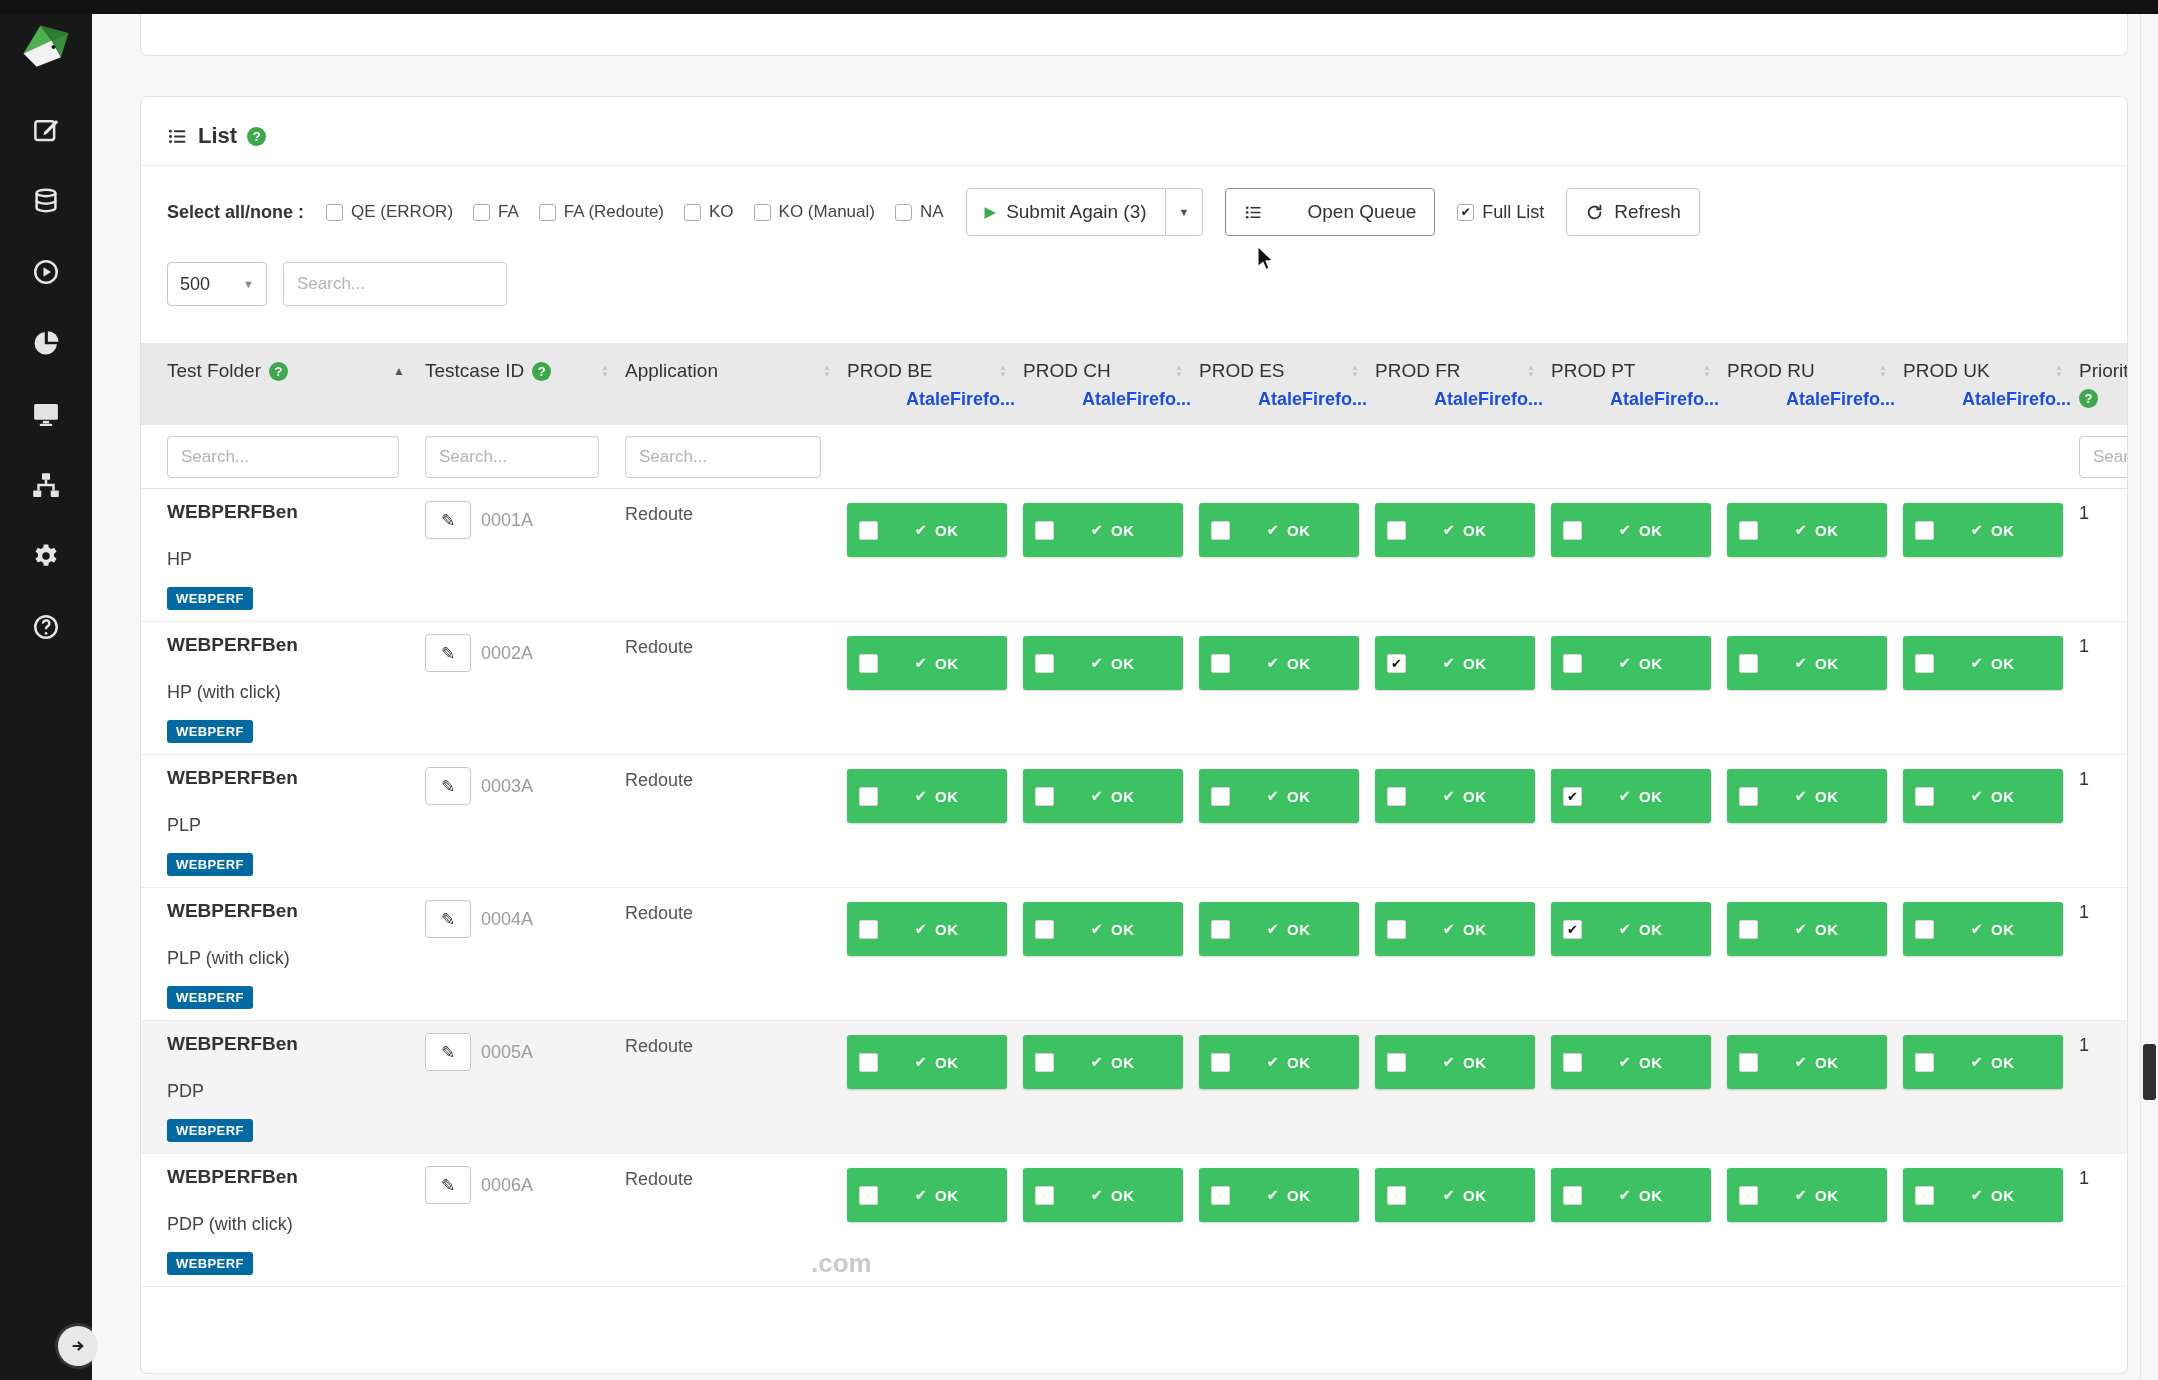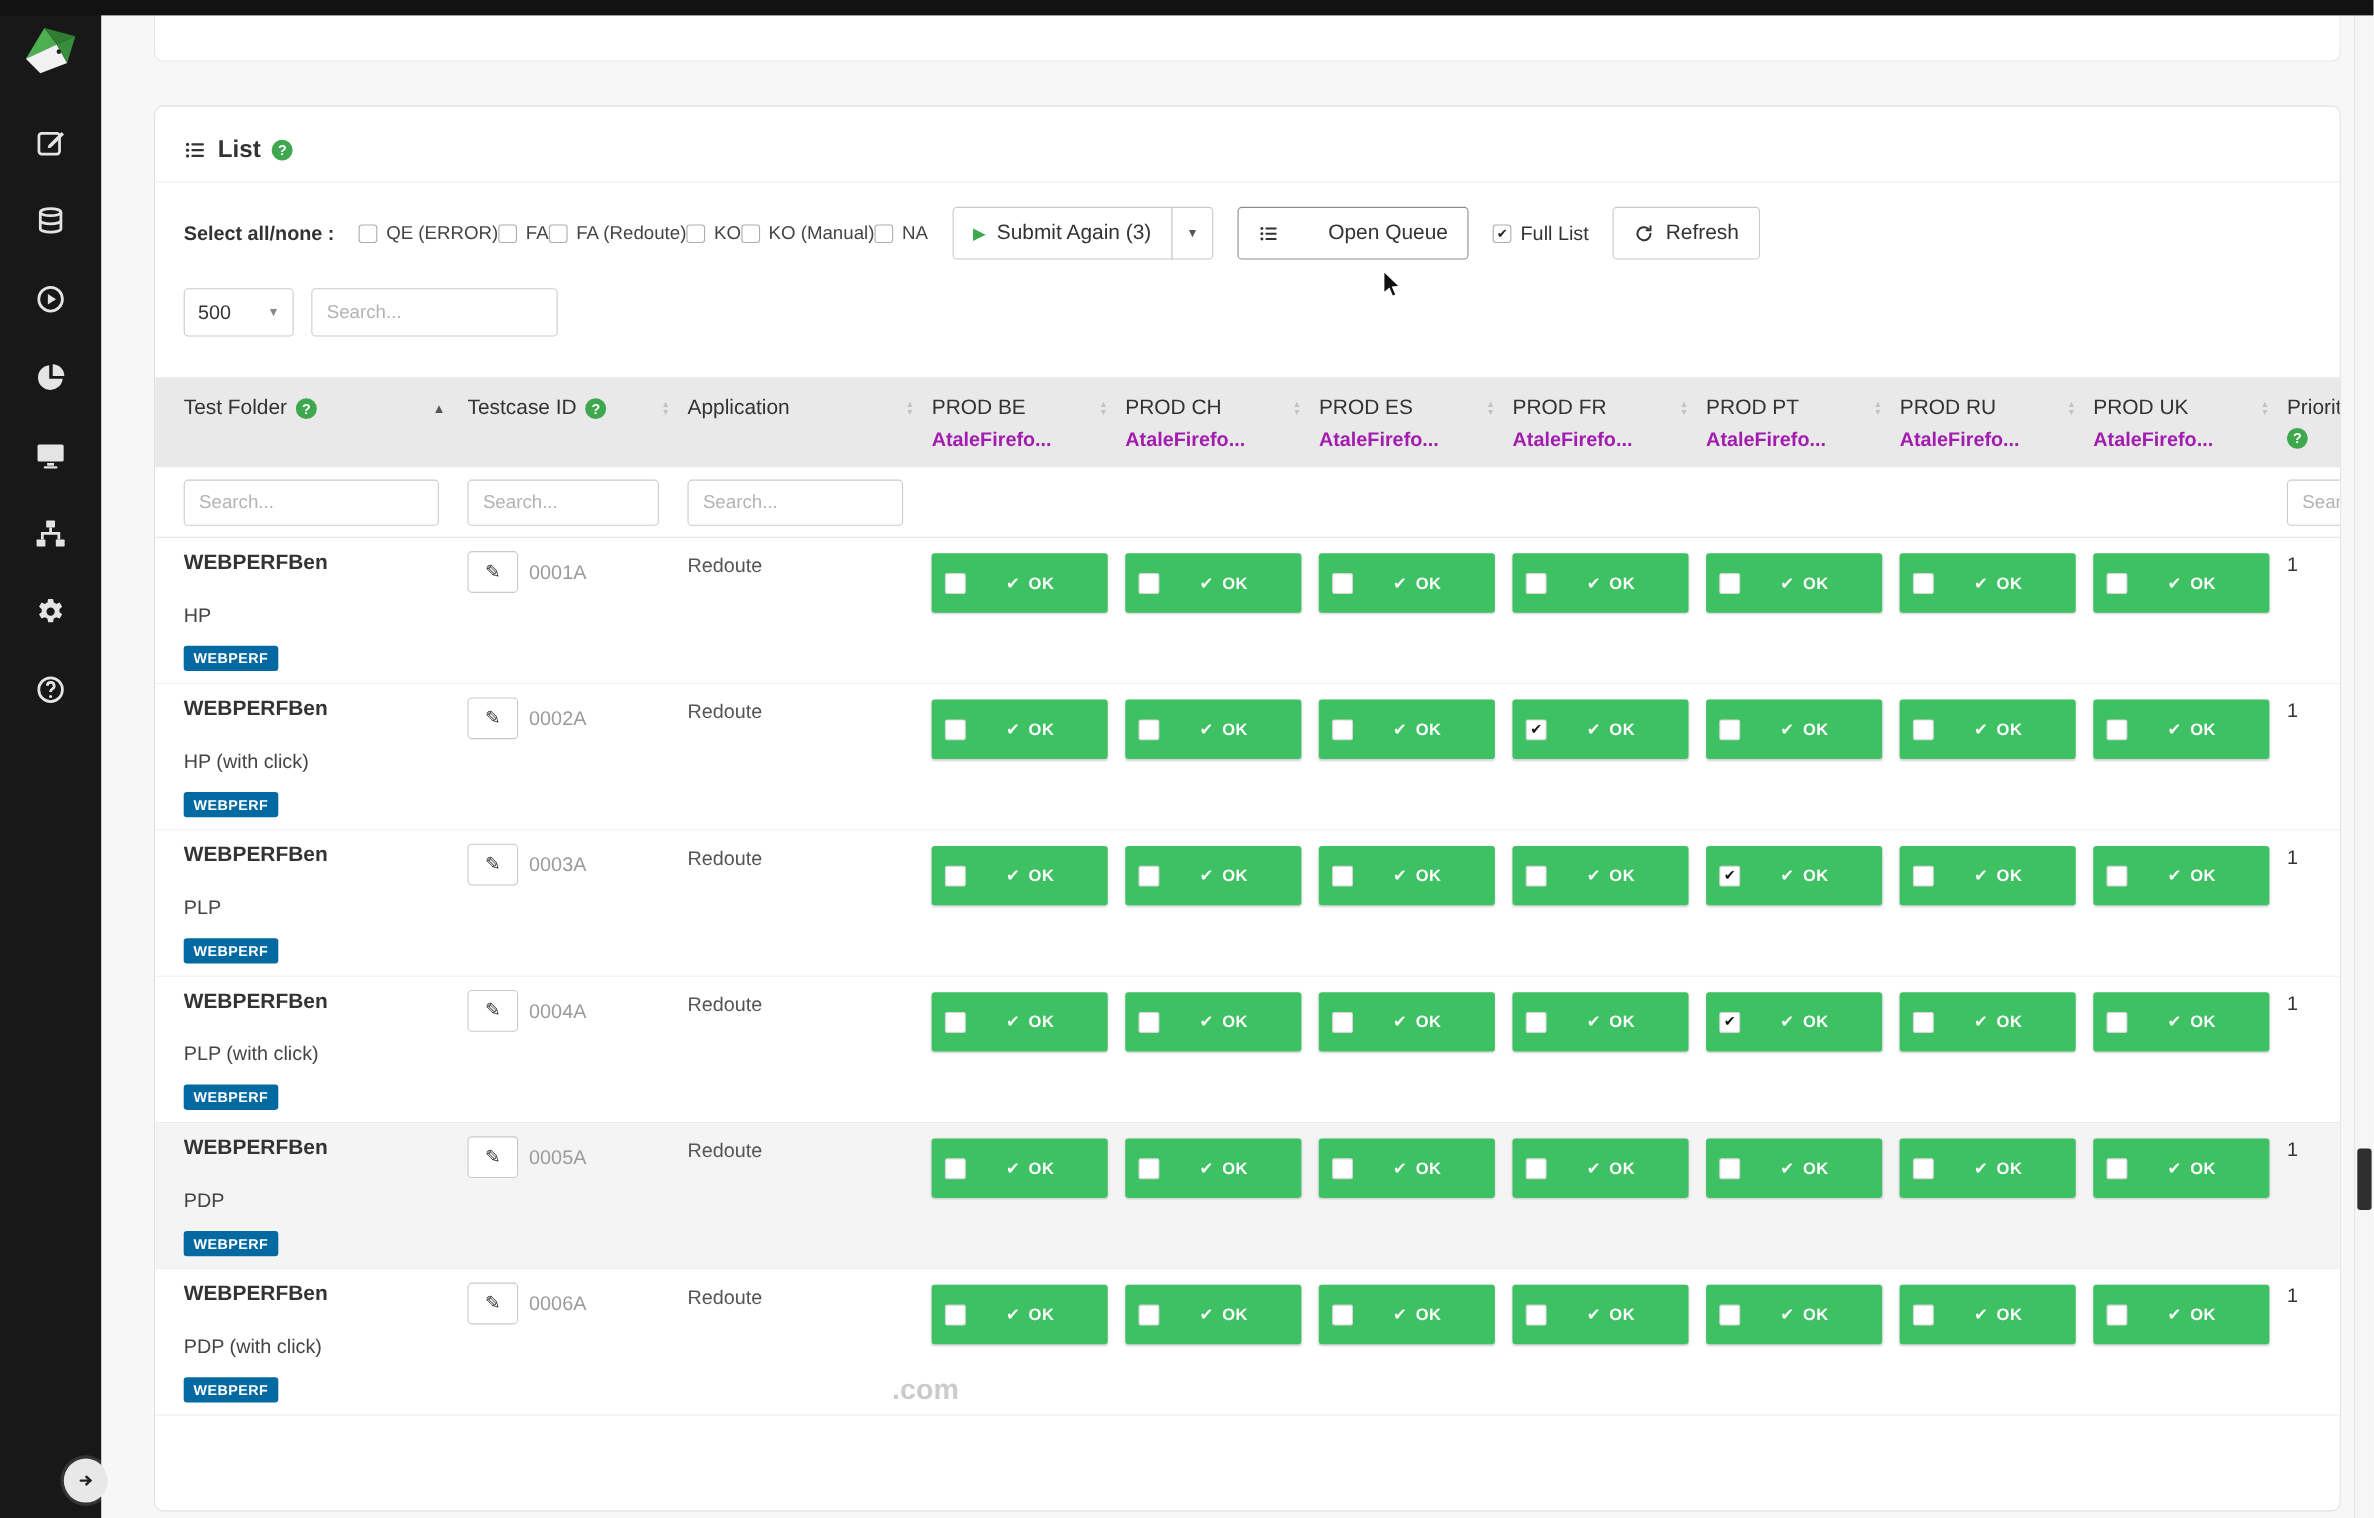--- a/index.html
+++ b/index.html
@@ -19,21 +19,21 @@
   .sb-thumb{position:absolute;top:1030px;left:2px;width:13px;height:56px;background:#2f2f2f;border-radius:3px;}
   .card-top{position:absolute;left:140px;top:14px;width:1988px;height:42px;background:#fff;border:1px solid #e4e4e4;border-top:none;border-radius:0 0 8px 8px;}
   .card-main{position:absolute;left:140px;top:96px;width:1988px;height:1278px;background:#fff;border:1px solid #e1e1e1;border-radius:8px;overflow:hidden;}
   .card-head{display:flex;align-items:center;gap:10px;padding:26px 26px 16px 26px;border-bottom:1px solid #ededed;}
   .card-title{font-size:22px;font-weight:700;color:#333;}
   .icon{display:inline-flex;align-items:center;justify-content:center;}
   .list-title-icon{color:#333;} .list-title-icon svg{width:21px;height:21px;}
   .help{width:19px;height:19px;border-radius:50%;background:#3fa74e;color:#fff;font-size:13px;font-weight:700;display:inline-flex;align-items:center;justify-content:center;flex-shrink:0;}
   .toolbar{display:flex;align-items:center;gap:22px;margin:22px 0 0 26px;white-space:nowrap;}
   .select-label{font-size:18px;font-weight:700;color:#333;}
-  .filters{display:flex;align-items:center;}
+  .filters{display:flex;align-items:center;gap:20px;}
   .filter{display:flex;align-items:center;gap:8px;}
   .checkbox{width:17px;height:17px;border:1.5px solid #adadad;border-radius:3px;background:#fff;display:inline-flex;align-items:center;justify-content:center;flex-shrink:0;}
   .checkbox.checked::after{content:"✔";font-size:12px;color:#222;}
   .filter-label{font-size:17px;color:#444;}
   .btn{display:inline-flex;align-items:center;gap:10px;height:48px;padding:0 18px;background:#fff;border:1px solid #c9c9c9;border-radius:4px;font-size:19px;color:#333;font-family:inherit;cursor:pointer;}
   .btn-group{display:inline-flex;}
   .btn-main{border-radius:4px 0 0 4px;}
   .btn-caret{border-radius:0 4px 4px 0;margin-left:-1px;padding:0 13px;font-size:11px;color:#555;}
   .play{color:#3fa74e;font-size:15px;}
   .btn-openqueue{border-color:#8d8d8d;gap:44px;}
@@ -44,21 +44,21 @@
   .page-size{width:100px;height:44px;border:1px solid #c9c9c9;border-radius:4px;background:#fff;display:flex;align-items:center;justify-content:space-between;padding:0 12px;font-size:18px;color:#333;cursor:pointer;}
   .caret{font-size:11px;color:#888;}
   .search-input{height:44px;border:1px solid #ccc;border-radius:4px;background:#fff;padding:0 13px;font-size:17px;color:#333;font-family:inherit;outline:none;}
   .search-input::placeholder{color:#b3b3b3;}
   .main-search{width:224px;}
   .table{margin-top:37px;width:2060px;font-size:18px;}
   .thead{display:flex;align-items:flex-start;background:#e9e9e9;height:82px;padding-left:26px;}
   .th{flex-shrink:0;padding-top:17px;padding-right:8px;cursor:pointer;}
   .th-line{display:flex;align-items:center;gap:8px;width:100%;}
   .th-label{font-weight:400;font-size:19px;color:#333;white-space:nowrap;}
-  .th-sub{font-weight:700;font-size:18px;color:#a21caf;margin-top:7px;white-space:nowrap;}
+  .th-sub{font-weight:700;font-size:18px;color:#1d4ed8;margin-top:7px;white-space:nowrap;text-align:right;}
   .sort-asc{margin-left:auto;margin-right:12px;font-size:12px;color:#555;}
   .sort-idle{margin-left:auto;margin-right:8px;display:flex;flex-direction:column;font-size:8px;line-height:7px;color:#c2c2c2;}
   .th-line-help{margin-top:7px;}
   .search-row{display:flex;align-items:center;background:#fff;height:64px;padding-left:26px;border-bottom:1px solid #e4e4e4;}
   .search-row .search-input{width:calc(100% - 16px);height:42px;}
   .search-row .c-prio .search-input{width:120px;}
   .td{flex-shrink:0;padding-right:10px;}
   .c-folder{width:258px;} .c-test{width:200px;} .c-app{width:222px;} .c-prod{width:176px;} .c-prio{width:120px;}
   .trow{display:flex;align-items:flex-start;height:133px;padding-top:12px;padding-left:26px;background:#fff;border-bottom:1px solid #ededed;}
   .trow.shaded{background:#f4f4f4;}

